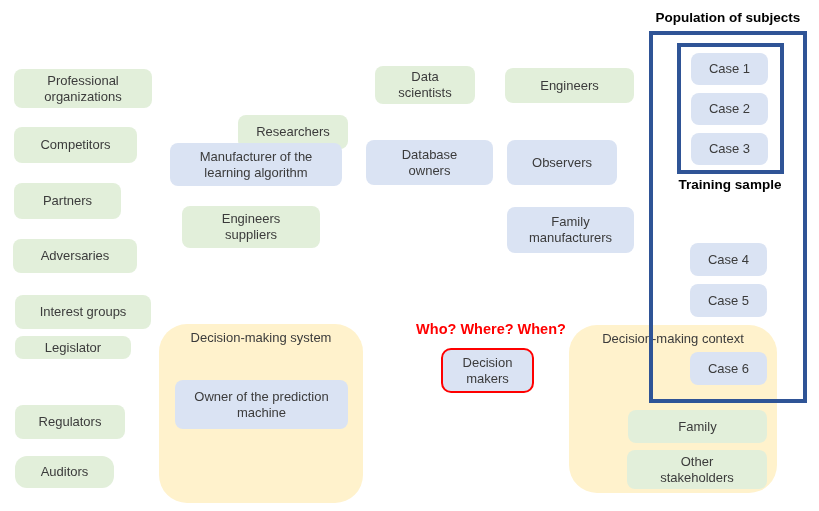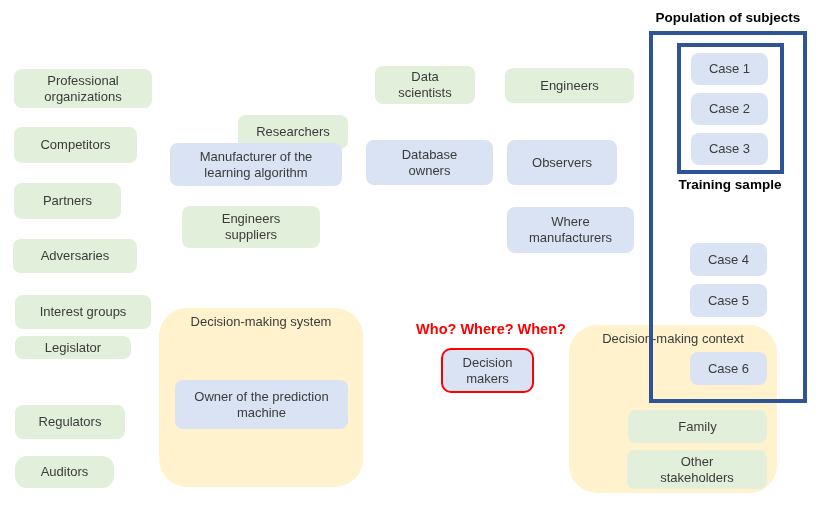--- a/index.html
+++ b/index.html
@@ -45,34 +45,34 @@
   <div class="box green" style="left:13px;top:239px;width:124px;height:34px;">Adversaries</div>
   <div class="box green" style="left:15px;top:295px;width:136px;height:34px;">Interest groups</div>
   <div class="box green" style="left:15px;top:336px;width:116px;height:23px;">Legislator</div>
   <div class="box green" style="left:15px;top:405px;width:110px;height:34px;">Regulators</div>
   <div class="box green" style="left:15px;top:456px;width:99px;height:32px;border-radius:12px;">Auditors</div>
 
   <div class="box green" style="left:238px;top:72px;width:110px;height:34px;margin-top:43px;">Researchers</div>
   <div class="box blue" style="left:170px;top:143px;width:172px;height:43px;">Manufacturer of the learning algorithm</div>
   <div class="box green" style="left:182px;top:206px;width:138px;height:42px;padding:2px 16px;">Engineers suppliers</div>
 
-  <div class="yellow-container" style="left:159px;top:308px;width:204px;height:179px;">
+  <div class="yellow-container" style="left:159px;top:324px;width:204px;height:179px;">
     <div class="yellow-title">Decision-making system</div>
   </div>
   <div class="box blue" style="left:175px;top:380px;width:173px;height:49px;padding:2px 18px;">Owner of the prediction machine</div>
 
   <div class="box green" style="left:375px;top:66px;width:100px;height:38px;padding:2px 14px;">Data scientists</div>
   <div class="box blue" style="left:366px;top:140px;width:127px;height:45px;padding:2px 22px;">Database owners</div>
 
   <div class="red-question" style="left:410px;top:321px;width:162px;height:18px;">Who? Where? When?</div>
   <div class="box decision-makers" style="left:441px;top:348px;width:93px;height:45px;">Decision makers</div>
 
   <div class="box green" style="left:505px;top:68px;width:129px;height:35px;">Engineers</div>
   <div class="box blue" style="left:507px;top:140px;width:110px;height:45px;">Observers</div>
-  <div class="box blue" style="left:507px;top:207px;width:127px;height:46px;">Where manufacturers</div>
+  <div class="box blue" style="left:507px;top:207px;width:127px;height:46px;">Family manufacturers</div>
 
   <div class="yellow-container" style="left:569px;top:325px;width:208px;height:168px;">
     <div class="yellow-title">Decision-making context</div>
   </div>
 
   <div class="bold-label" style="left:642px;top:10px;width:172px;height:18px;">Population of subjects</div>
   <div class="dark-rect" style="left:649px;top:31px;width:158px;height:372px;"></div>
   <div class="dark-rect" style="left:677px;top:43px;width:107px;height:131px;"></div>
 
   <div class="box blue" style="left:691px;top:53px;width:77px;height:32px;">Case 1</div>

